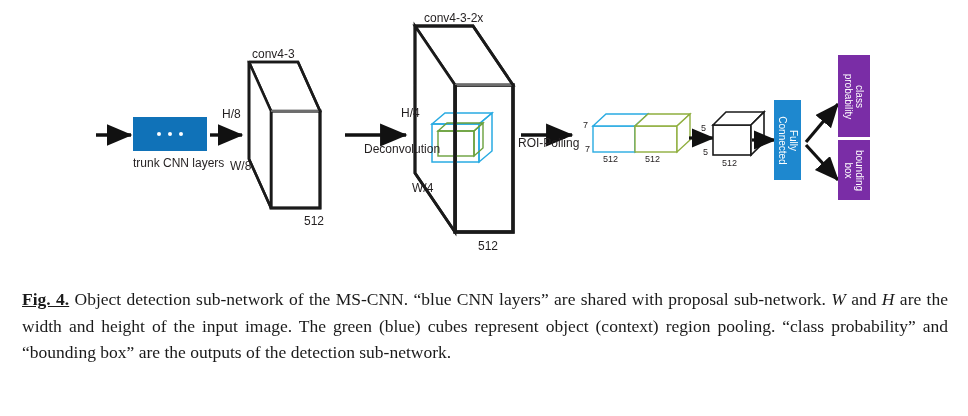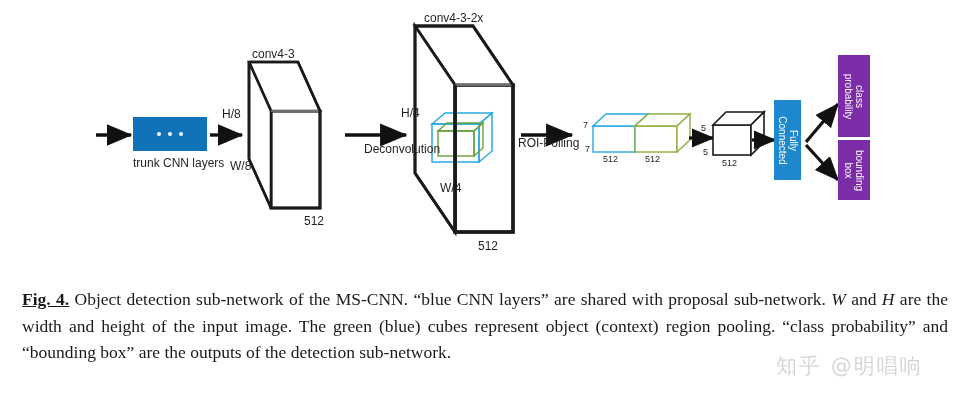--- a/index.html
+++ b/index.html
@@ -202,21 +202,21 @@
 
     <div class="lbl lbl-10" style="left:252px;top:48px;">conv4-3</div>
     <div class="lbl lbl-10" style="left:222px;top:108px;">H/8</div>
     <div class="lbl lbl-10" style="left:230px;top:160px;">W/8</div>
     <div class="lbl lbl-10" style="left:304px;top:215px;">512</div>
 
     <div class="lbl lbl-10" style="left:364px;top:143px;">Deconvolution</div>
 
     <div class="lbl lbl-10" style="left:424px;top:12px;">conv4-3-2x</div>
     <div class="lbl lbl-10" style="left:388px;top:107px;margin-left:13px;">H/4</div>
-    <div class="lbl lbl-10" style="left:412px;top:182px;margin-left:28px;">W/4</div>
+    <div class="lbl lbl-10" style="left:412px;top:182px;">W/4</div>
     <div class="lbl lbl-10" style="left:478px;top:240px;">512</div>
 
     <div class="lbl lbl-10" style="left:518px;top:137px;">ROI-Polling</div>
 
     <div class="lbl lbl-9" style="left:583px;top:121px;">7</div>
     <div class="lbl lbl-9" style="left:585px;top:145px;">7</div>
     <div class="lbl lbl-9" style="left:603px;top:155px;">512</div>
     <div class="lbl lbl-9" style="left:645px;top:155px;">512</div>
 
     <div class="lbl lbl-9" style="left:701px;top:124px;">5</div>
@@ -232,15 +232,14 @@
     </div>
 
     <div class="vbox purple-box" style="left:838px;top:140px;width:32px;height:60px;">
       <div class="vtext"><span>bounding</span><br><span>box</span></div>
     </div>
 
   </div>
 
   <div id="caption"><b>Fig. 4.</b><span> Object detection sub-network of the MS-CNN. “blue CNN layers” are shared with proposal sub-network. </span><i>W</i><span> and </span><i>H</i><span> are the width and height of the input image. The green (blue) cubes represent object (context) region pooling. “class probability” and “bounding box” are the outputs of the detection sub-network.</span></div>
 
-  <div id="watermark">知乎 @明唱响</div>
 
 </div>
 
 </body></html>

